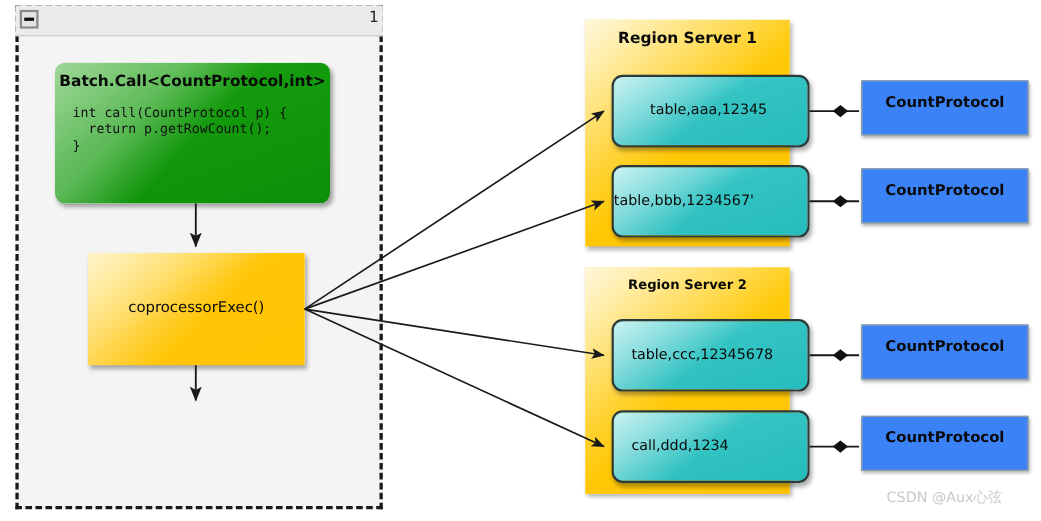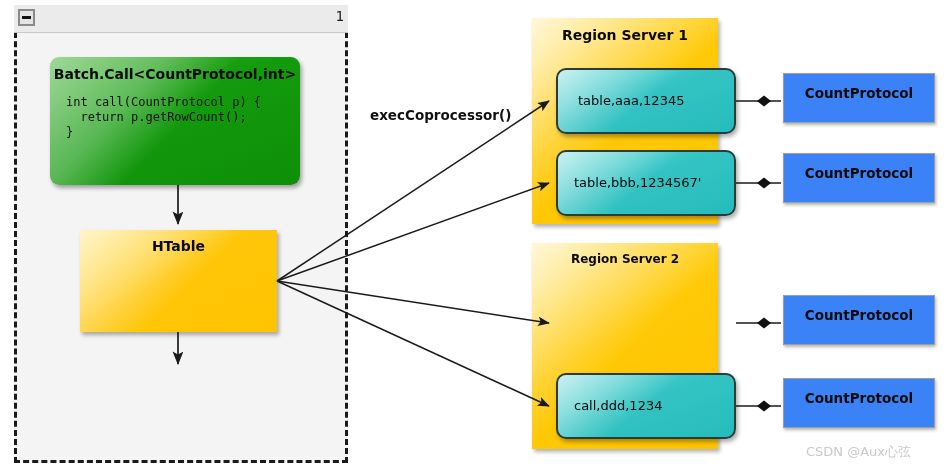--- a/index.html
+++ b/index.html
@@ -184,48 +184,51 @@
   </div>
 
   <div class="node green-round" style="left:50px; top:57px; width:250px; height:128px;">
     <div class="node-title" style="top:9px; font-size:14px;">Batch.Call&lt;CountProtocol,int&gt;</div>
     <div class="code-block" style="left:16px; top:38px;">int call(CountProtocol p) {
   return p.getRowCount();
 }</div>
   </div>
 
   <div class="node yellow-round" style="left:80px; top:230px; width:197px; height:102px;">
-    <div class="node-title" style="top:8px; font-size:14px;">HTable</div>
+    <div class="center-label" style="top:42px; font-size:13.5px;">coprocessorExec()</div>
   </div>
 
 
   <div class="node yellow-panel" style="left:532px; top:18px; width:186px; height:206px;">
     <div class="node-title" style="top:9px; font-size:14px;">Region Server 1</div>
   </div>
 
   <div class="node cyan-round" style="left:556px; top:68px; width:180px; height:66px;">
-    <div class="center-label" style="top:23px; font-size:13px; text-align:left; padding-left:20px;">table,aaa,12345</div>
+    <div class="center-label" style="top:23px; font-size:13px; text-align:left; padding-left:33px;">table,aaa,12345</div>
   </div>
 
   <div class="node cyan-round" style="left:556px; top:150px; width:180px; height:66px;">
-    <div class="center-label" style="top:23px; font-size:13px; text-align:left; padding-left:16px;">table,bbb,1234567'</div>
+    <div class="center-label" style="top:23px; font-size:13px; text-align:left; ">table,bbb,1234567'</div>
   </div>
 
   <div class="node green-flat" style="left:783px; top:73px; width:152px; height:50px;">
     <div class="center-label" style="top:11px; font-size:13.5px; font-weight:bold;">CountProtocol</div>
   </div>
 
   <div class="node green-flat" style="left:783px; top:153px; width:152px; height:50px;">
     <div class="center-label" style="top:11px; font-size:13.5px; font-weight:bold;">CountProtocol</div>
   </div>
 
   <div class="node yellow-panel" style="left:532px; top:243px; width:186px; height:206px;">
     <div class="node-title" style="top:9px; font-size:12px;">Region Server 2</div>
   </div>
 
+  <div class="node cyan-round" style="left:556px; top:290px; width:180px; height:66px;">
+    <div class="center-label" style="top:23px; font-size:13px; text-align:left; padding-left:16px;">table,ccc,12345678</div>
+  </div>
 
   <div class="node cyan-round" style="left:556px; top:373px; width:180px; height:66px;">
     <div class="center-label" style="top:23px; font-size:13px; text-align:left; padding-left:16px;">call,ddd,1234</div>
   </div>
 
   <div class="node green-flat" style="left:783px; top:295px; width:152px; height:50px;">
     <div class="center-label" style="top:11px; font-size:13.5px; font-weight:bold;">CountProtocol</div>
   </div>
 
   <div class="node green-flat" style="left:783px; top:378px; width:152px; height:50px;">
@@ -274,16 +277,15 @@
     <g>
       <line x1="736" y1="323" x2="781" y2="323" stroke="#1a1a1a" stroke-width="1.7"></line>
       <path d="M757,323 L764,317.5 L771,323 L764,328.5 z" fill="#111111"></path>
     </g>
     <g>
       <line x1="736" y1="406" x2="781" y2="406" stroke="#1a1a1a" stroke-width="1.7"></line>
       <path d="M757,406 L764,400.5 L771,406 L764,411.5 z" fill="#111111"></path>
     </g>
   </svg>
 
-  <div id="exec-label">execCoprocessor()</div>
   <div id="watermark">CSDN @Aux心弦</div>
 
 </div>
 
 </body></html>

